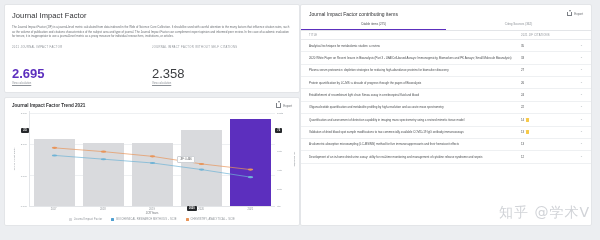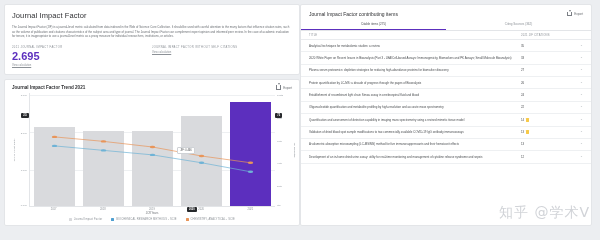--- a/index.html
+++ b/index.html
@@ -16,21 +16,21 @@
 
   .card{background:#ffffff;border:1px solid #e3e5e8;border-radius:2px;}
 
   
   .jif-card{padding:6px 7px 7px 7px;}
   .jif-title{font-size:7.5px;font-weight:400;color:#2f3033;letter-spacing:.1px;}
   .jif-desc{margin-top:5px;font-size:2.9px;line-height:1.55;color:#6a6e73;max-width:585px;}
   .metric-row{display:flex;margin-top:7px;}
   .metric{width:165px;}
   .metric-label{font-size:2.7px;letter-spacing:.35px;color:#8b9096;text-transform:uppercase;}
-  .metric-value{font-size:11px;font-weight:700;color:#5c2fbe;margin-top:2px;line-height:1;}
+  .metric-value{font-size:13px;font-weight:700;color:#5c2fbe;margin-top:18px;line-height:1;}
   .metric-value.plain{color:#3b3d40;font-weight:400;}
   .metric-link{font-size:2.7px;color:#8b9096;margin-top:2.5px;text-decoration:underline;}
 
   
   .chart-card{flex:1;padding:5px 7px 4px 7px;display:flex;flex-direction:column;}
   .chart-head{display:flex;align-items:center;justify-content:space-between;}
   .chart-title{font-size:4.6px;font-weight:700;color:#2f3033;}
   .export{display:flex;align-items:center;gap:2px;font-size:3px;color:#6a6e73;}
   .export-ico{width:3px;height:3.5px;border:.5px solid #7b7f85;border-top:none;position:relative;}
   .export-ico:before{content:"";position:absolute;left:.8px;top:-2.2px;width:0;height:0;
@@ -96,20 +96,21 @@
       <div class="jif-title">Journal Impact Factor</div>
       <div class="jif-desc">The Journal Impact Factor (JIF) is a journal-level metric calculated from data indexed in the Web of Science Core Collection. It should be used with careful attention to the many factors that influence citation rates, such as the volume of publication and citations characteristics of the subject area and type of journal. The Journal Impact Factor can complement expert opinion and informed peer review. In the case of academic evaluation for tenure, it is inappropriate to use a journal-level metric as a proxy measure for individual researchers, institutions, or articles.</div>
       <div class="metric-row">
         <div class="metric">
           <div class="metric-label">2021 JOURNAL IMPACT FACTOR</div>
           <div class="metric-value">2.695</div>
           <div class="metric-link">View calculation</div>
         </div>
         <div class="metric">
           <div class="metric-label">JOURNAL IMPACT FACTOR WITHOUT SELF CITATIONS</div>
+          <div class="metric-value plain">2.358</div>
           <div class="metric-link">View calculation</div>
         </div>
       </div>
     </div>
 
     <div class="card chart-card">
       <div class="chart-head">
         <div class="chart-title">Journal Impact Factor Trend 2021</div>
         <div class="export">
           <span class="export-ico"></span>

